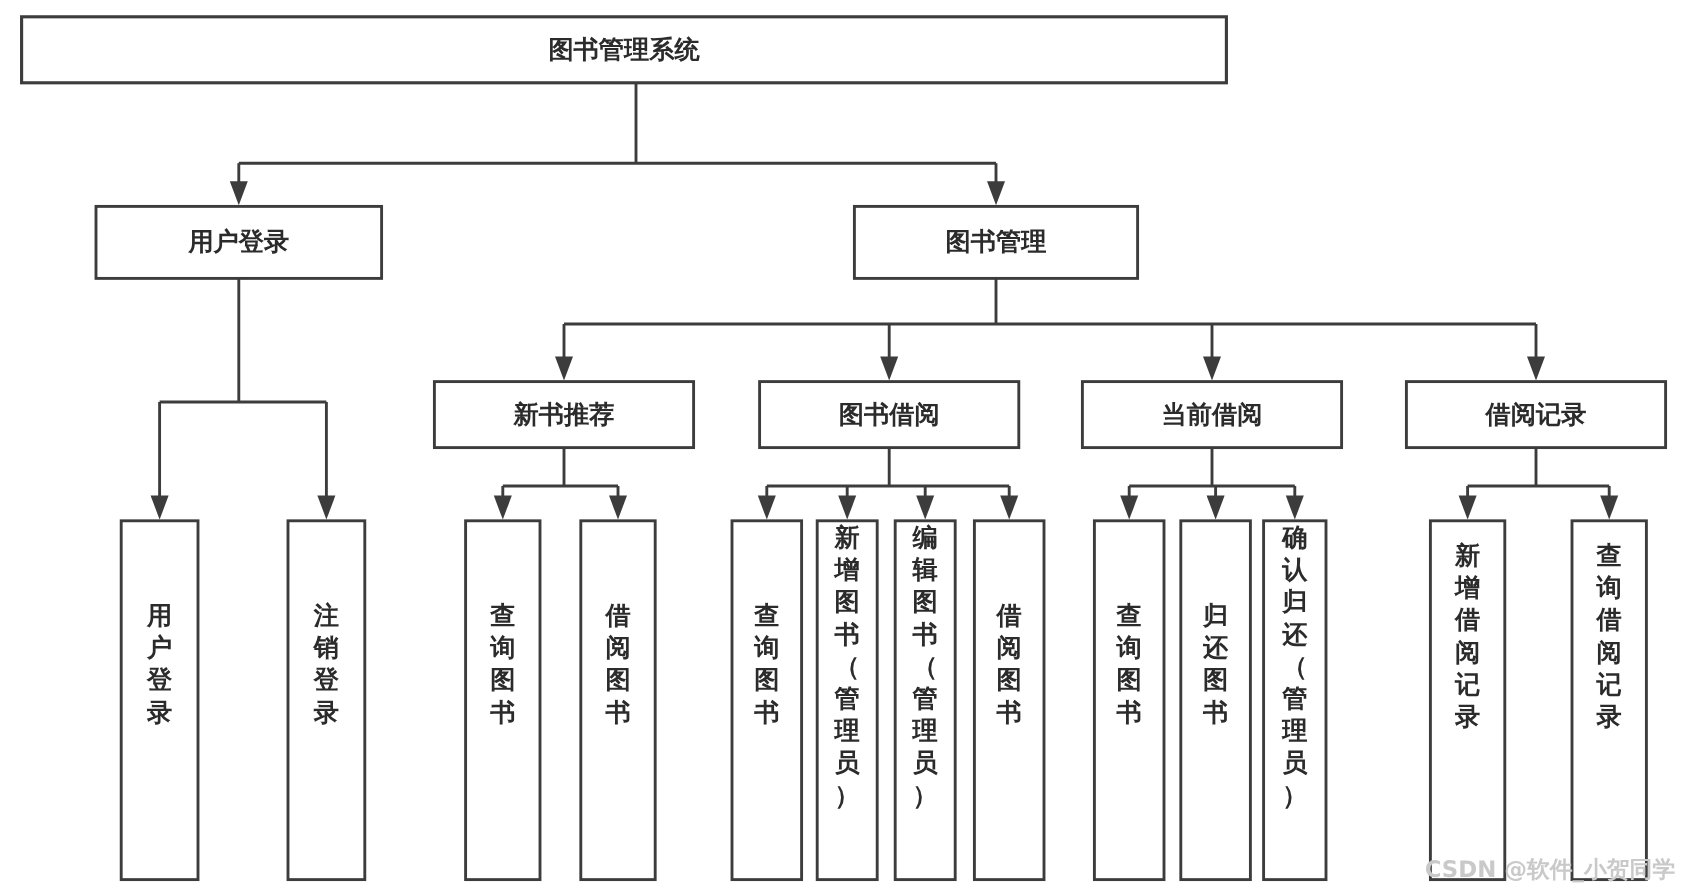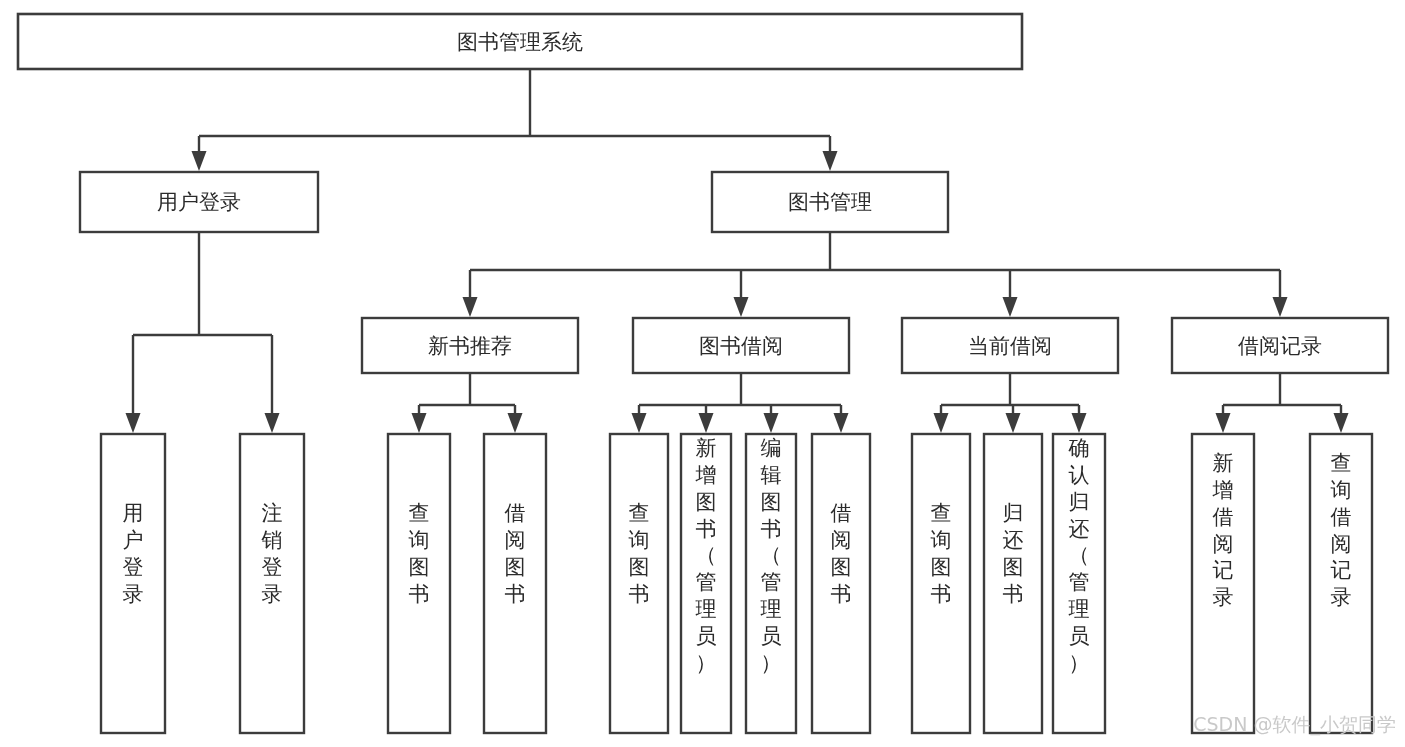--- a/index.html
+++ b/index.html
@@ -14,20 +14,21 @@
     position: relative;
     overflow: hidden;
     font-family: "DejaVu Sans", "Liberation Sans", sans-serif;
   }
   #diagram-root {
     position: absolute;
     left: 0;
     top: 0;
     width: 1405px;
     height: 747px;
+    font-weight: bold;
   }
   svg#diagram-svg {
     display: block;
     width: 1405px;
     height: 747px;
     background: #ffffff;
   }
   .node-box {
     fill: #ffffff;
     stroke: #3c3c3c;

